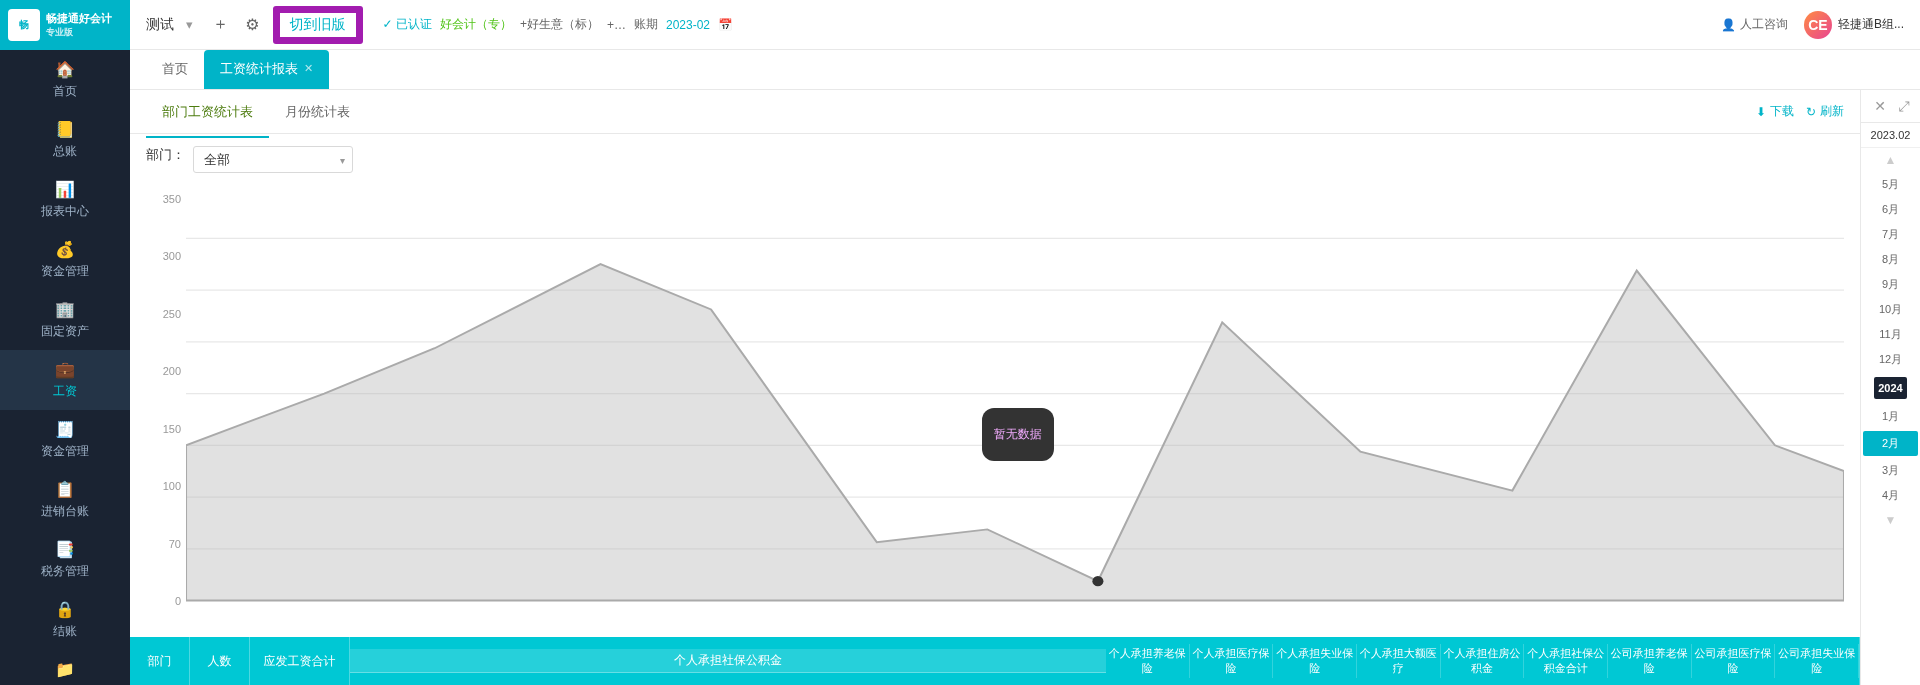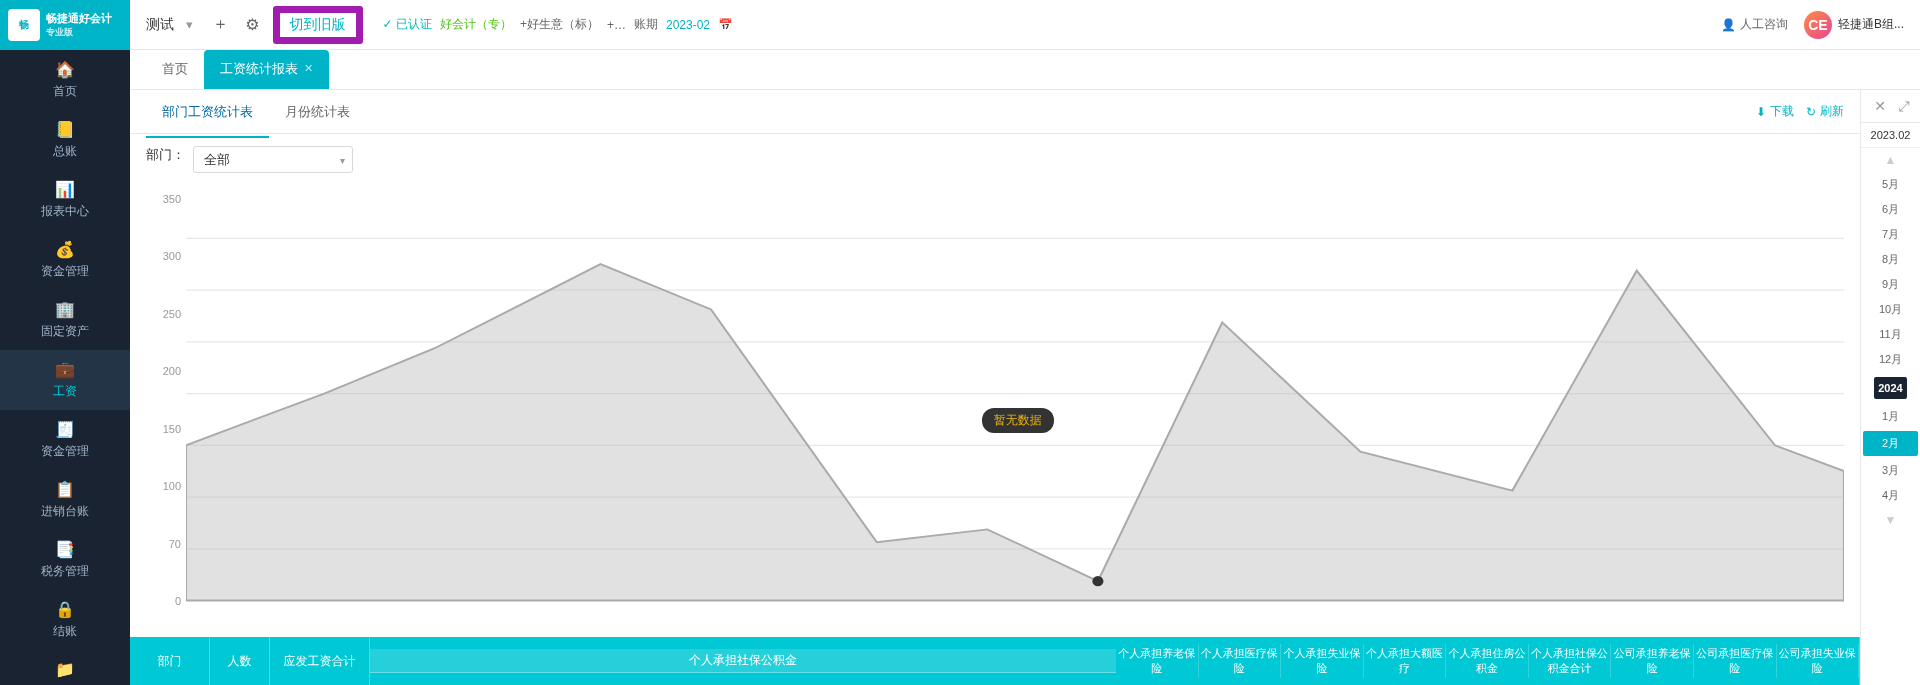--- a/index.html
+++ b/index.html
@@ -160,21 +160,21 @@
       flex-shrink: 0;
     }
     .sub-tab {
       padding: 8px 16px;
       font-size: 13px;
       cursor: pointer;
       color: #666;
       position: relative;
     }
     .sub-tab.active {
-      color: #0369a1;
+      color: #4d7c0f;
     }
     .sub-tab.active::after {
       content: '';
       position: absolute;
       bottom: -9px;
       left: 0; right: 0;
       height: 2px;
       background: #00b4c8;
     }
     .sub-tab-actions { margin-left: auto; display: flex; align-items: center; gap: 12px; }
@@ -242,22 +242,22 @@
       left: 40px;
       right: 0;
       top: 0;
       bottom: 30px;
     }
 
     
     .chart-tooltip {
       position: absolute;
       background: #333;
-      color: #eab308;
-      padding: 4px 12px;
+      color: #f0abfc;
+      padding: 18px 12px;
       border-radius: 12px;
       font-size: 12px;
       pointer-events: none;
     }
 
     
     .table-header-row {
       background: #00c8d4;
       display: flex;
       height: 48px;
@@ -519,21 +519,21 @@
             </svg>
             
             <div class="chart-tooltip" style="left: 48%; top: 52%;">
               <span>暂无数据</span>
             </div>
           </div>
         </div>
       </div>
 
       <div class="table-header-row">
-        <div class="th-cell" style="width:80px;justify-content:center;">
+        <div class="th-cell" style="width:60px;justify-content:center;">
           <span>部门</span>
         </div>
         <div class="th-cell" style="width:60px;">
           <span>人数</span>
         </div>
         <div class="th-cell" style="width:100px;">
           <span>应发工资合计</span>
         </div>
         <div class="th-cell" style="flex:1; flex-direction:row; padding:0;">
           <div class="th-group-title">个人承担社保公积金</div>

